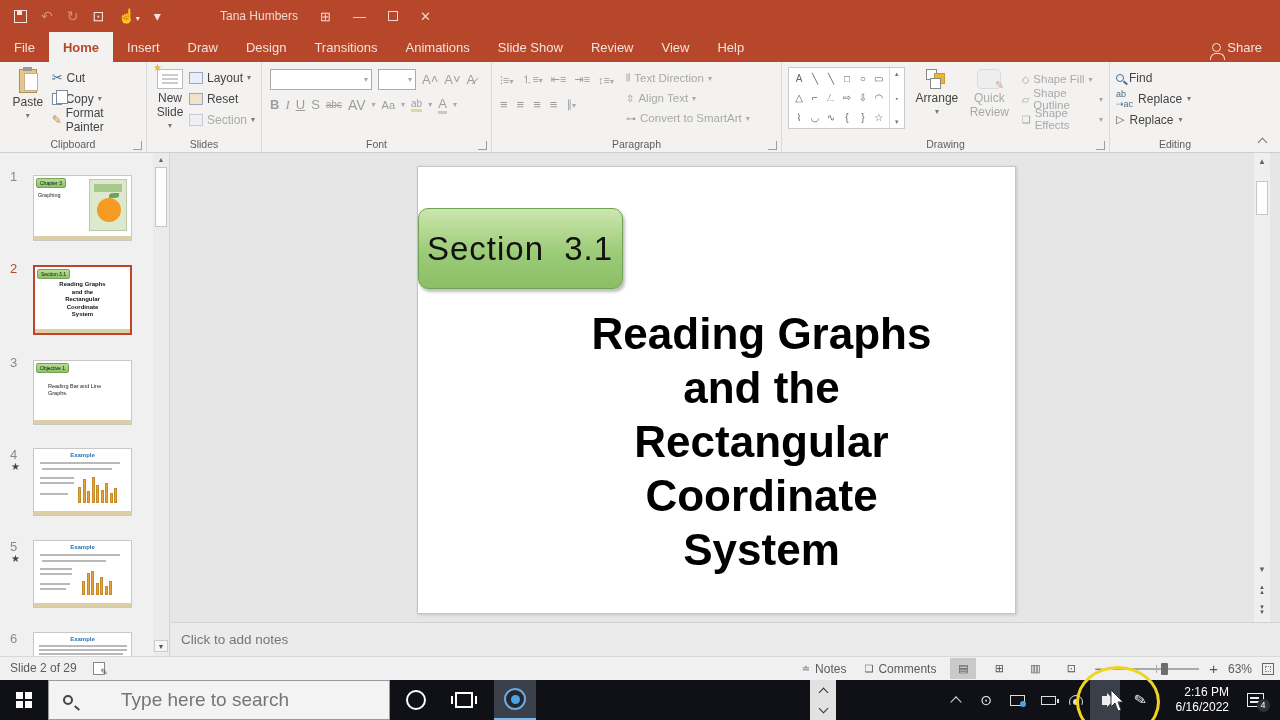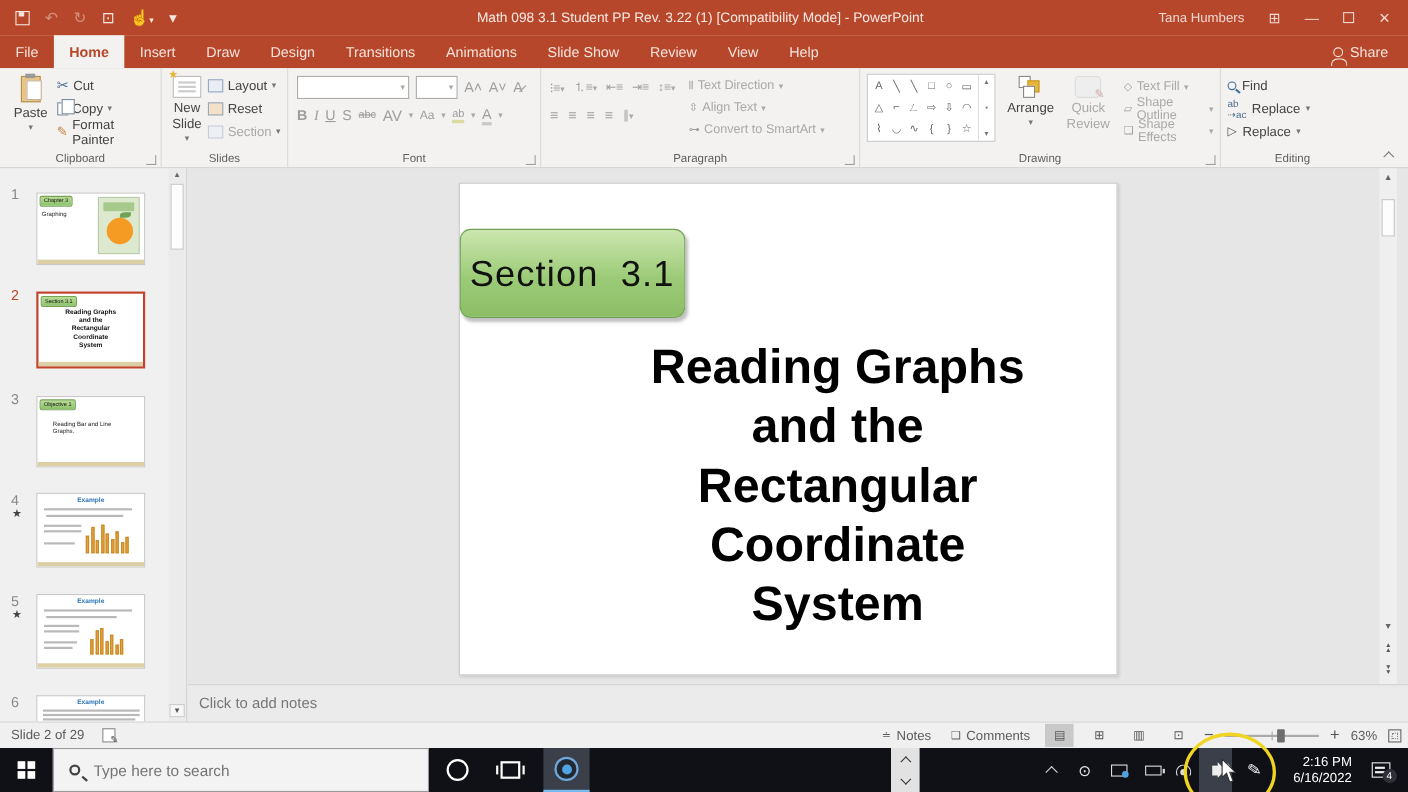--- a/index.html
+++ b/index.html
@@ -132,21 +132,21 @@
   .fitic::after { content:""; position:absolute; left:2px; top:2px; right:2px; bottom:2px; border:1px dotted #888; }
 
   
   .taskbar { left:0; top:680px; width:1280px; height:40px; background:#101116; color:#fff; }
   .startbtn { position:absolute; left:0; top:0; width:48px; height:40px; display:flex; align-items:center; justify-content:center; }
   .winlogo { display:grid; grid-template-columns:7px 7px; grid-template-rows:7px 7px; gap:1.5px; }
   .winlogo i { background:#fff; }
   .searchbox { position:absolute; left:48px; top:0; width:342px; height:40px; background:#F3F3F3; border:1px solid #9a9a9a; display:flex; align-items:center; gap:12px; padding-left:14px; }
   .smag { width:10px; height:10px; border:2px solid #444; border-radius:50%; position:relative; }
   .smag::after { content:""; position:absolute; left:9px; top:10px; width:6px; height:2px; background:#444; transform:rotate(40deg); }
-  .searchbox input { border:none; outline:none; background:transparent; font-size:14px; color:#333; font-family:"Liberation Sans",sans-serif; width:240px; }
+  .searchbox input { border:none; outline:none; background:transparent; font-size:19px; color:#333; font-family:"Liberation Sans",sans-serif; width:240px;text-align:center; }
   .tbicon { position:absolute; top:0; height:40px; display:flex; align-items:center; justify-content:center; }
   .cortana { width:20px; height:20px; border:2.5px solid #fff; border-radius:50%; }
   .taskview { width:18px; height:16px; border:2px solid #fff; position:relative; }
   .taskview::before { content:""; position:absolute; left:-6px; top:2px; width:2px; height:8px; background:#fff; }
   .taskview::after { content:""; position:absolute; right:-6px; top:2px; width:2px; height:8px; background:#fff; }
   .recapp { background:#3A3F4A; border-bottom:2px solid #76B9ED; }
   .recicon { width:22px; height:22px; border:2px solid #6FA8DC; border-radius:50%; background:#23272E; display:flex; align-items:center; justify-content:center; }
   .recicon i { width:9px; height:9px; border-radius:50%; background:#4FA3E3; }
   .tbstrip { position:absolute; left:810px; top:680px; width:26px; height:40px; background:#E2E2E2; display:flex; flex-direction:column; align-items:center; justify-content:space-around; }
   .chev { width:7px; height:7px; border-left:1.7px solid #333; border-top:1.7px solid #333; }
@@ -185,21 +185,20 @@
 
   <div class="abs titlebar">
     <div class="qat">
       <span class="floppy"></span>
       <span class="ic dim">↶</span>
       <span class="ic dim">↻</span>
       <span class="ic">⊡</span>
       <span class="ic">☝<span class="caret" style="color:#F6E4DE;">▾</span></span>
       <span class="ic">▾</span>
     </div>
-    <div class="title-text">Math 098 3.1 Student PP Rev. 3.22 (1) [Compatibility Mode]  -  PowerPoint</div>
     <div class="tb-right">
       <span class="uname">Tana Humbers</span>
       <span class="winbtn">⊞</span>
       <span class="winbtn">—</span>
       <span class="rest"></span>
       <span class="winbtn">✕</span>
     </div>
   </div>
 
   <div class="abs tabrow">
@@ -385,21 +384,21 @@
           <span>Arrange</span>
           <span class="caret">▾</span>
         </div>
         <div class="bigbtn dis" style="width:46px;">
           <span class="qstyle-ic"></span>
           <span class="dis">Quick Review</span>
         </div>
         <div style="padding-top:2px;">
           <div class="smallrow dis" style="height:20px;font-size:11.5px;">
               <span class="fbtn" style="font-size:10px;">◇</span>
-              <span>Text Fill</span>
+              <span>Shape Fill</span>
               <span class="caret dis">▾</span>
             </div>
           <div class="smallrow dis" style="height:20px;font-size:11.5px;">
               <span class="fbtn" style="font-size:10px;">▱</span>
               <span>Shape Outline</span>
               <span class="caret dis">▾</span>
             </div>
           <div class="smallrow dis" style="height:20px;font-size:11.5px;">
               <span class="fbtn" style="font-size:10px;">❑</span>
               <span>Shape Effects</span>

